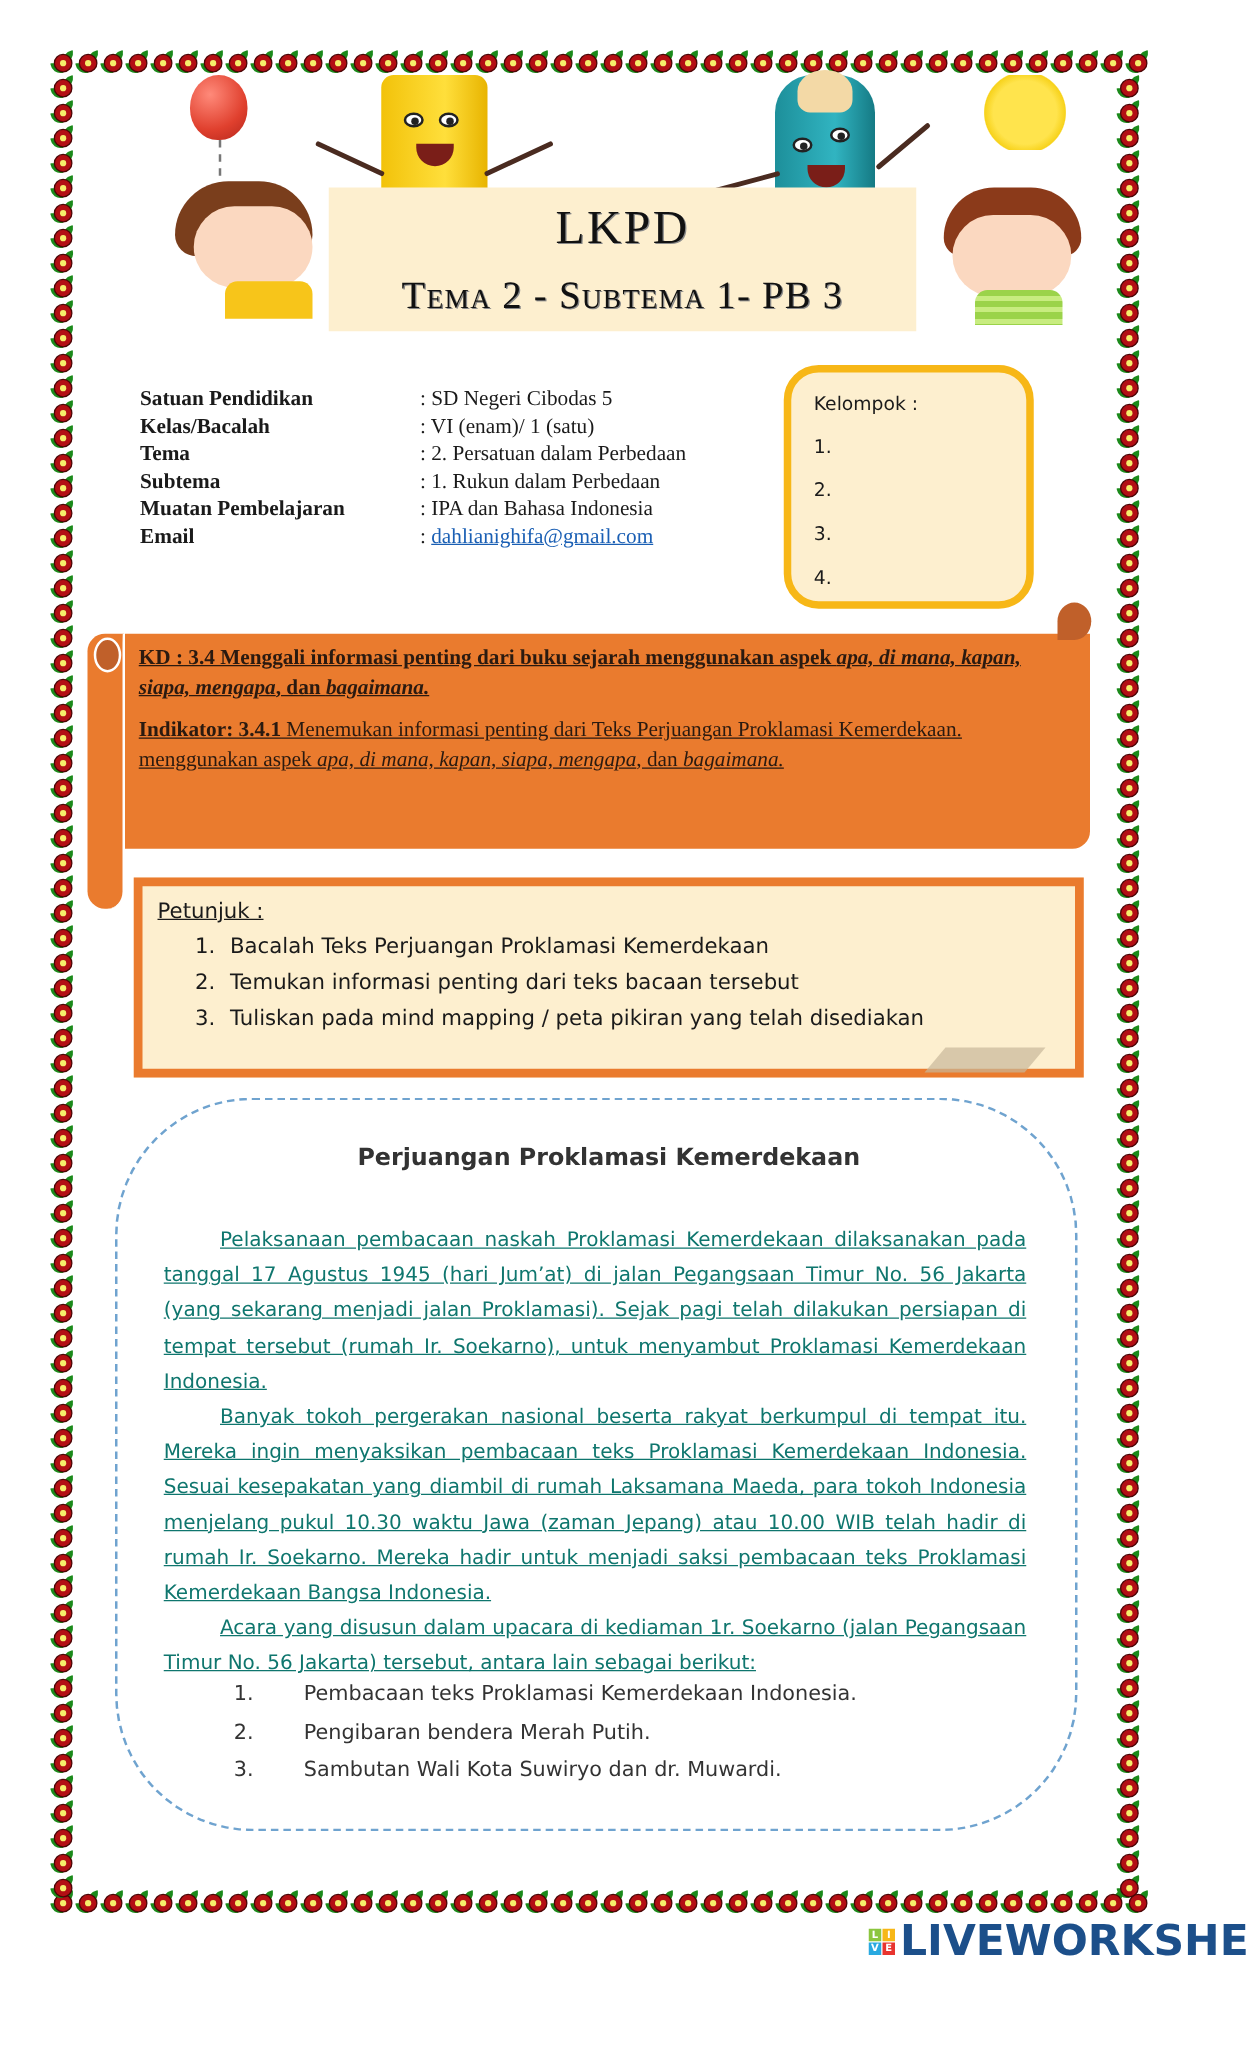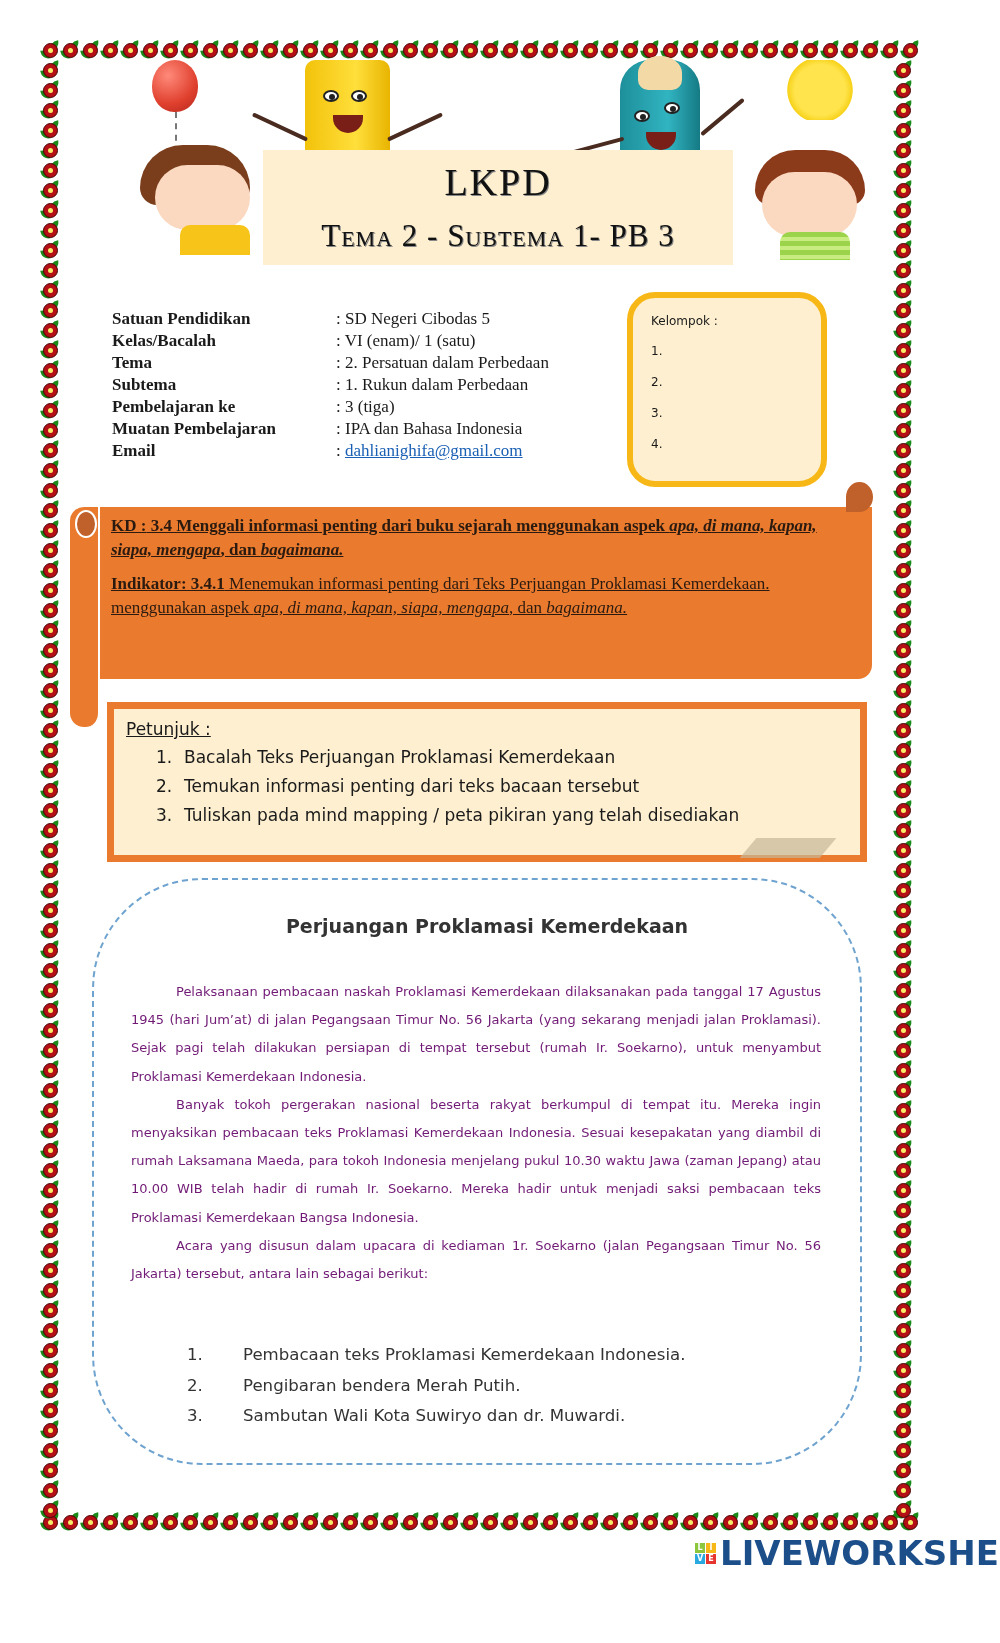--- a/index.html
+++ b/index.html
@@ -40,21 +40,21 @@
   .title-card { position: absolute; left: 263px; top: 150px; width: 470px; height: 115px; background: #fdefcf; text-align: center; }
   .title-main { font-family: "Liberation Serif", serif; font-size: 38px; letter-spacing: 2px; margin-top: 10px; color: #111; text-shadow: 1px 1px 0 #888; font-variant: small-caps; }
   .title-sub { font-family: "Liberation Serif", serif; font-size: 31px; margin-top: 14px; color: #111; text-shadow: 1px 1px 0 #888; font-variant: small-caps; letter-spacing: 1px; }
 
   
   .identity { position: absolute; left: 112px; top: 308px; font-size: 17px; line-height: 22px; }
   .identity .row { display: flex; }
   .identity .label { width: 224px; font-weight: bold; }
   .identity .value a { color: #1a5fb4; text-decoration: underline; }
 
-  .group-box { position: absolute; left: 627px; top: 292px; width: 200px; height: 195px; background: #fdefcf; border: 6px solid #f7b717; border-radius: 28px; font-family: "DejaVu Sans", sans-serif; font-size: 12px; padding: 16px 0 0 18px; }
+  .group-box { position: absolute; left: 627px; top: 292px; width: 200px; height: 195px; background: #fdefcf; border: 6px solid #f7b717; border-radius: 28px; font-family: "DejaVu Sans", sans-serif; font-size: 15px; padding: 16px 0 0 18px; }
   .group-box .title { margin-bottom: 16px; }
   .group-box .member { margin-bottom: 17px; }
 
   
   .scroll { position: absolute; left: 70px; top: 482px; width: 803px; height: 245px; }
   .scroll-main { position: absolute; left: 30px; top: 25px; width: 772px; height: 172px; background: #ea7b2e; border-radius: 0 0 14px 0; }
   .scroll-leftroll { position: absolute; left: 0; top: 25px; width: 30px; height: 220px; background: #ea7b2e; border-radius: 14px 0 14px 14px; border-right: 2px solid #fff; }
   .scroll-leftcurl { position: absolute; left: 5px; top: 28px; width: 22px; height: 28px; background: #c0602a; border: 2px solid #fff; border-radius: 50%; }
   .scroll-rightcurl { position: absolute; right: 0; top: 0; width: 27px; height: 30px; background: #c0602a; border-radius: 50% 50% 50% 0; }
   .scroll-text { position: absolute; left: 41px; top: 32px; width: 740px; font-size: 17px; line-height: 24px; color: #2a1a10; }
@@ -65,21 +65,21 @@
   .petunjuk { position: absolute; left: 107px; top: 702px; width: 760px; height: 160px; background: #fdefcf; border: 7px solid #ea7b2e; font-family: "DejaVu Sans", sans-serif; font-size: 17px; color: #1a1a1a; padding: 10px 0 0 12px; }
   .petunjuk .head { margin-bottom: 4px; text-decoration: underline; }
   .petunjuk ol { list-style: none; padding-left: 30px; }
   .petunjuk li { line-height: 29px; }
   .petunjuk li .num { display: inline-block; width: 28px; }
   .fold2 { position: absolute; left: 748px; top: 838px; width: 80px; height: 20px; background: #c8b89a; transform: skewX(-40deg); opacity: 0.7; }
 
   
   .reading { position: absolute; left: 92px; top: 878px; width: 770px; height: 587px; border: 2px dashed #6fa3cf; border-radius: 110px 110px 110px 110px; }
   .reading-title { position: absolute; left: 92px; top: 915px; width: 790px; text-align: center; font-family: "DejaVu Sans", sans-serif; font-size: 19px; font-weight: bold; color: #333; }
-  .reading-body { position: absolute; left: 131px; top: 978px; width: 690px; font-family: "DejaVu Sans", sans-serif; font-size: 13px; line-height: 28.2px; color: #701a75; text-align: justify; }
+  .reading-body { position: absolute; left: 131px; top: 978px; width: 690px; font-family: "DejaVu Sans", sans-serif; font-size: 16px; line-height: 28.2px; color: #0f766e; text-align: justify; text-decoration: underline; }
   .reading-body p { text-indent: 45px; }
   .reading-list { position: absolute; left: 187px; top: 1340px; font-family: "DejaVu Sans", sans-serif; font-size: 16.6px; color: #333; }
   .reading-list .item { display: flex; line-height: 30.5px; }
   .reading-list .item .n { width: 56px; }
 
   
   .logo { position: absolute; left: 695px; top: 1533px; display: flex; align-items: center; }
   .logo-grid { display: grid; grid-template-columns: 10px 10px; grid-template-rows: 10px 10px; gap: 1px; margin-right: 4px; }
   .logo-grid span { font-family: "DejaVu Sans", sans-serif; font-size: 8px; font-weight: bold; color: #fff; text-align: center; line-height: 10px; }
   .logo-text { font-family: "DejaVu Sans", sans-serif; font-weight: bold; font-size: 34px; color: #1c4f8a; letter-spacing: 0px; }
@@ -1546,24 +1546,20 @@
     </div>
   <div class="row">
       <span class="label">Tema</span>
       <span class="value">: 2. Persatuan dalam Perbedaan</span>
     </div>
   <div class="row">
       <span class="label">Subtema</span>
       <span class="value">: 1. Rukun dalam Perbedaan</span>
     </div>
   <div class="row">
-      <span class="label">Pembelajaran ke</span>
-      <span class="value">: 3 (tiga)</span>
-    </div>
-  <div class="row">
       <span class="label">Muatan Pembelajaran</span>
       <span class="value">: IPA dan Bahasa Indonesia</span>
     </div>
   <div class="row">
     <span class="label">Email</span>
     <span class="value"><span>: </span><a>dahlianighifa@gmail.com</a></span>
   </div>
 </div>
 
 <div class="group-box">

